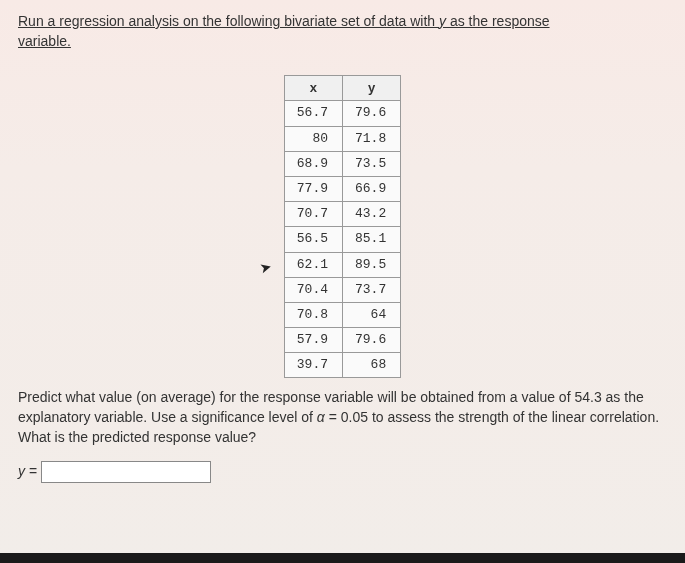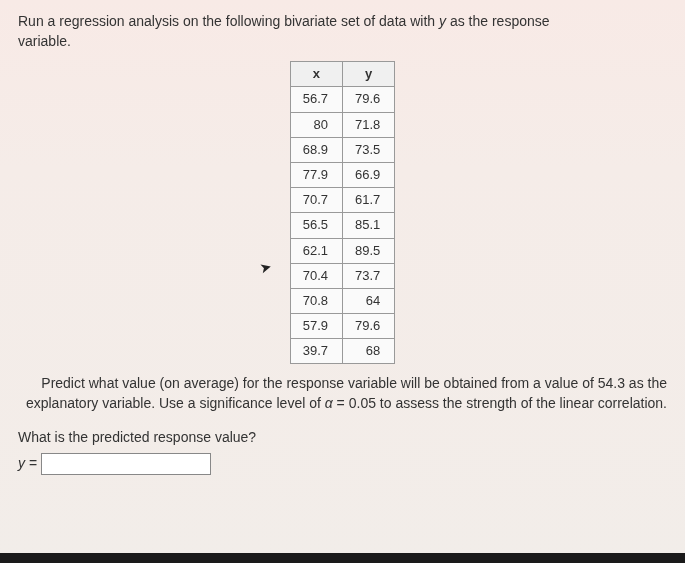--- a/index.html
+++ b/index.html
@@ -12,21 +12,22 @@
       background: linear-gradient(180deg, #f8eae6 0%, #f5ece8 30%, #f2ede9 100%);
       width: 685px;
       height: 563px;
       padding: 12px 18px;
       color: #333;
       font-size: 14px;
       line-height: 1.4;
       position: relative;
     }
     .question-text {
-      margin-bottom: 10px;
+      margin-bottom: 24px;
+      text-decoration: underline;
     }
     .question-text .italic {
       font-style: italic;
     }
     .data-table {
       margin: 8px auto 10px auto;
       border-collapse: collapse;
       background: #fafafa;
     }
     .data-table th,
@@ -37,31 +38,30 @@
       font-size: 13px;
       min-width: 48px;
     }
     .data-table th {
       font-weight: bold;
       background: #f0f0f0;
     }
     .data-table td {
       text-align: right;
       padding-right: 14px;
+      font-family: Liberation Mono, monospace;
     }
     .prediction-text {
       margin-top: 6px;
-      margin-bottom: 14px;
-      text-align: right;
     }
     .prediction-text .italic {
       font-style: italic;
     }
     .answer-prompt {
-      margin-bottom: 6px;
+      margin-bottom: 14px;
     }
     .answer-row {
       display: flex;
       align-items: center;
       gap: 4px;
     }
     .answer-row .ylabel {
       font-style: italic;
     }
     .answer-input {
@@ -117,21 +117,21 @@
     <tr>
         <td>68.9</td>
         <td>73.5</td>
       </tr>
     <tr>
         <td>77.9</td>
         <td>66.9</td>
       </tr>
     <tr>
         <td>70.7</td>
-        <td>61.7</td>
+        <td>43.2</td>
       </tr>
     <tr>
         <td>56.5</td>
         <td>85.1</td>
       </tr>
     <tr>
         <td>62.1</td>
         <td>89.5</td>
       </tr>
     <tr>

